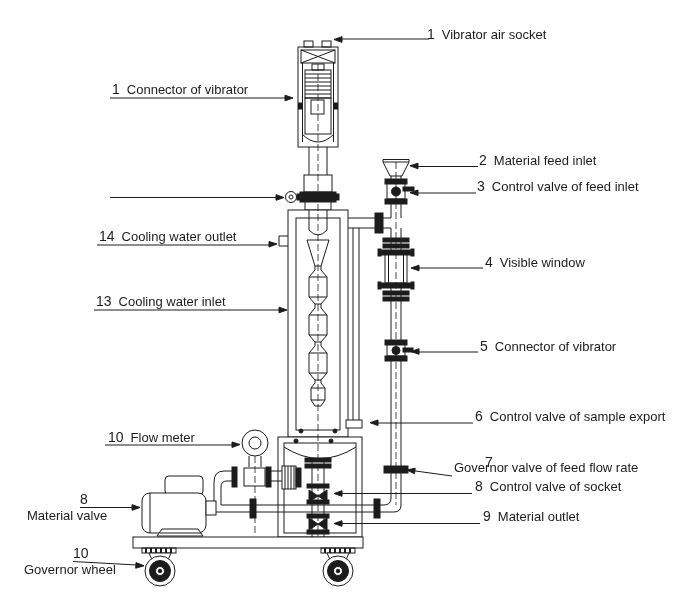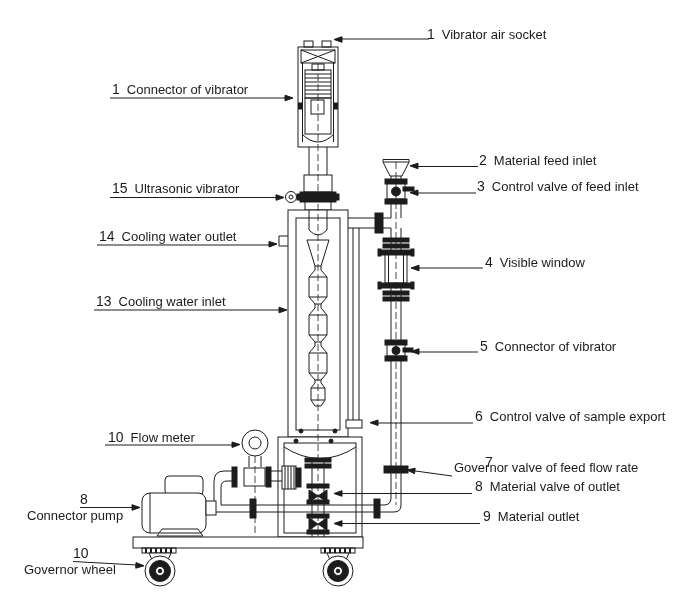--- a/index.html
+++ b/index.html
@@ -227,42 +227,41 @@
         <polygon points="334,523.5 342,520.7 342,526.3" fill="#1c1c1c"></polygon>
   </g>
 </svg>
 
 <div class="label" style="left:427px;top:27px"><span class="num">1</span><span>Vibrator air socket</span></div>
 
 <div class="label" style="left:112px;top:82px"><span class="num">1</span><span>Connector of vibrator</span></div>
 
 <div class="label" style="left:479px;top:153px"><span class="num">2</span><span>Material feed inlet</span></div>
 
-<div class="label" style="left:112px;top:181px"><span class="num">15</span><span>Ultrasonic vibrator</span></div>
 
 <div class="label" style="left:477px;top:179px"><span class="num">3</span><span>Control valve of feed inlet</span></div>
 
 <div class="label" style="left:99px;top:229px"><span class="num">14</span><span>Cooling water outlet</span></div>
 
 <div class="label" style="left:485px;top:255px"><span class="num">4</span><span>Visible window</span></div>
 
 <div class="label" style="left:96px;top:294px"><span class="num">13</span><span>Cooling water inlet</span></div>
 
 <div class="label" style="left:480px;top:339px"><span class="num">5</span><span>Connector of vibrator</span></div>
 
 <div class="label" style="left:475px;top:409px"><span class="num">6</span><span>Control valve of sample export</span></div>
 
 <div class="label" style="left:108px;top:430px"><span class="num">10</span><span>Flow meter</span></div>
 
 <div class="label" style="left:454px;top:460px"><span>Governor valve of feed flow rate</span></div>
 <div class="label" style="left:485px;top:455px"><span class="num2">7</span></div>
 
-<div class="label" style="left:475px;top:479px"><span class="num">8</span><span>Material valve of outlet</span></div>
+<div class="label" style="left:475px;top:479px"><span class="num">8</span><span>Control valve of socket</span></div>
 
 <div class="label" style="left:80px;top:492px"><span class="num2">8</span></div>
-<div class="label" style="left:27px;top:508px"><span>Connector pump</span></div>
+<div class="label" style="left:27px;top:508px"><span>Material valve</span></div>
 
 <div class="label" style="left:483px;top:509px"><span class="num">9</span><span>Material outlet</span></div>
 
 <div class="label" style="left:73px;top:546px"><span class="num2">10</span></div>
 <div class="label" style="left:24px;top:562px"><span>Governor wheel</span></div>
 
 </div>
 
 </body></html>

